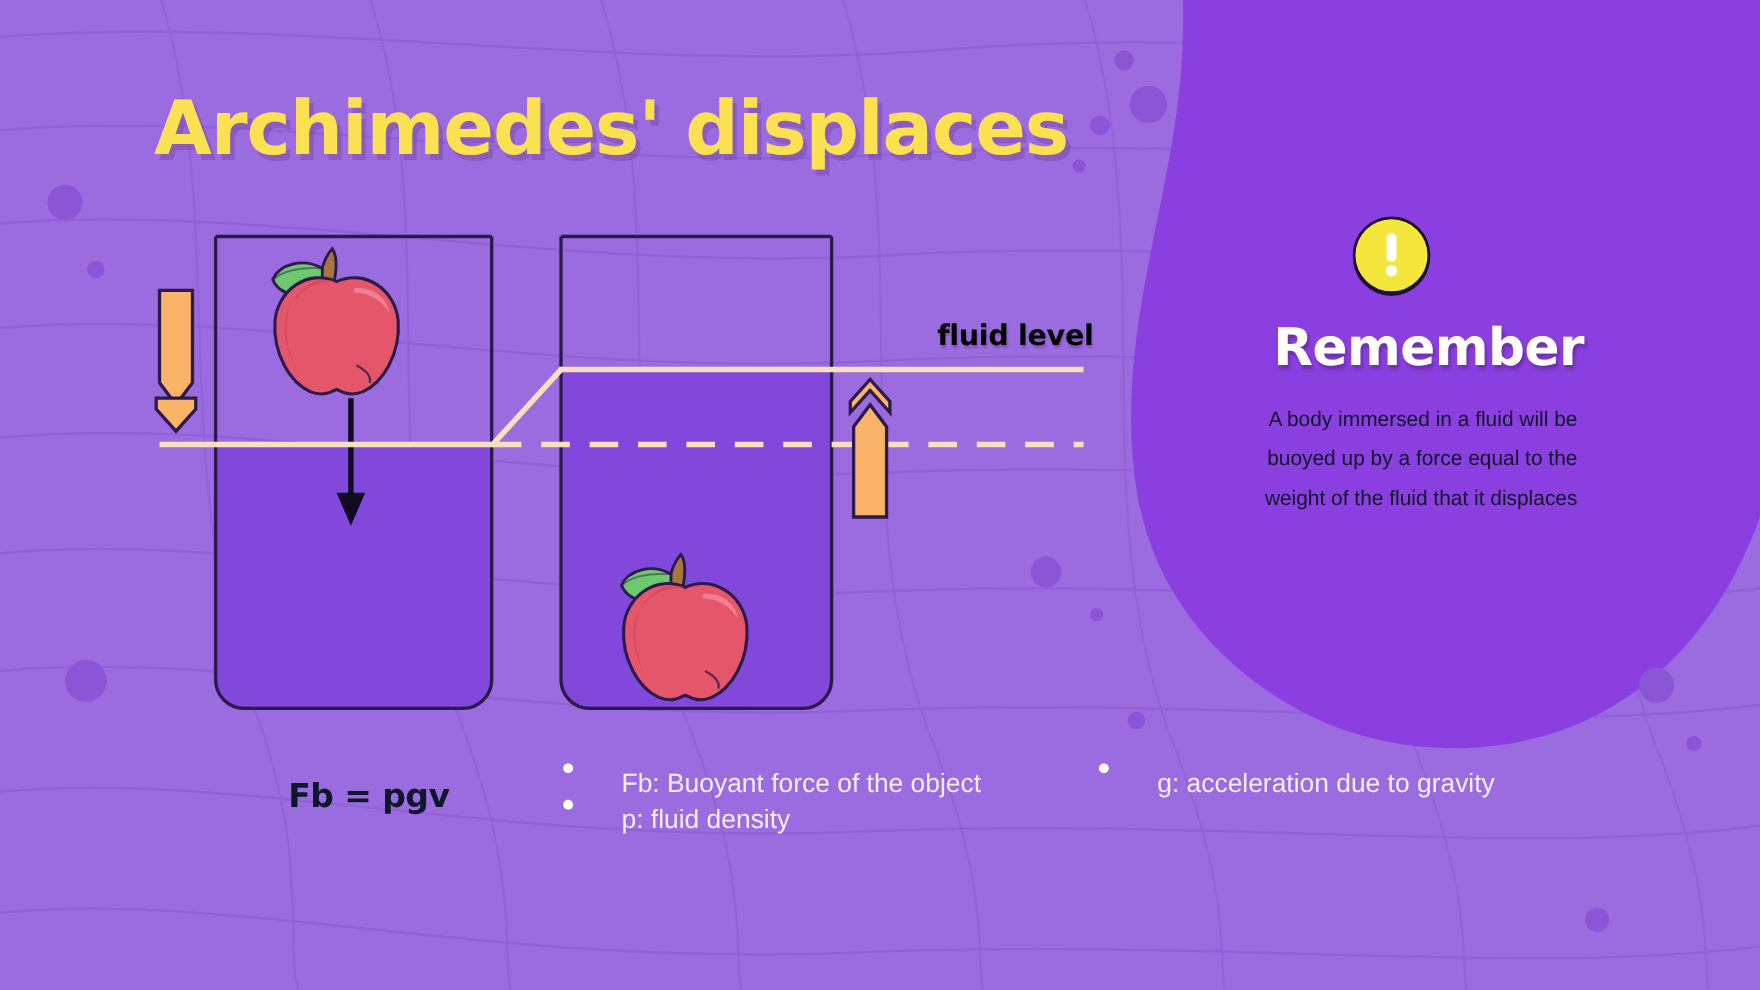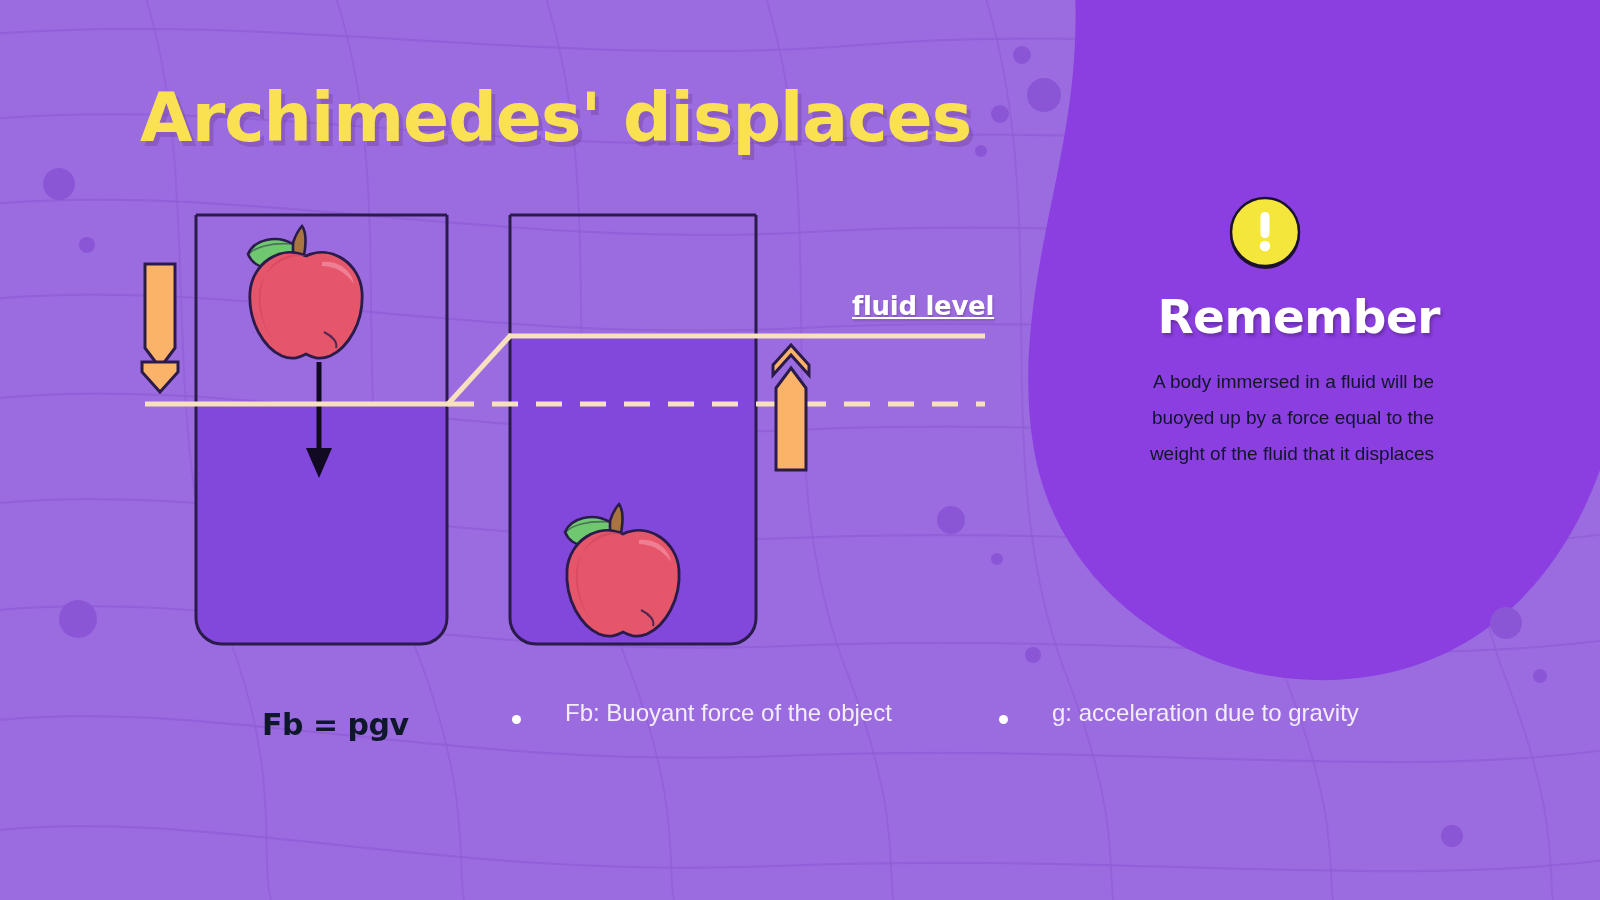--- a/index.html
+++ b/index.html
@@ -48,25 +48,24 @@
   }
 
   
   #fluid-level-label {
     position: absolute;
     left: 852px;
     top: 291px;
     font-family: "DejaVu Sans", sans-serif;
     font-weight: bold;
     font-size: 26px;
-    color: #ffffff;
+    color: #000000;
     letter-spacing: -0.3px;
     white-space: nowrap;
     text-shadow: 1px 2px 2px rgba(80,40,120,.35);
-    text-decoration: underline;
   }
 
   
   #formula {
     position: absolute;
     left: 262px;
     top: 707px;
     font-family: "DejaVu Sans", sans-serif;
     font-weight: bold;
     font-size: 30px;
@@ -78,21 +77,21 @@
   
   .legend-col {
     position: absolute;
     top: 698px;
   }
   #legend-col-1 { left: 512px; width: 470px; }
   #legend-col-2 { left: 999px; width: 470px; }
 
   .legend-item {
     display: flex;
-    align-items: flex-end;
+    align-items: flex-start;
     margin-bottom: 3px;
   }
   .legend-bullet {
     width: 9px; height: 9px;
     border-radius: 50%;
     background: #ffffff;
     flex: 0 0 auto;
     position: relative;
     top: -4px;
   }
@@ -256,20 +255,24 @@
 
   <div id="fluid-level-label">fluid level</div>
 
   <div id="formula">Fb = pgv</div>
 
   <div class="legend-col" id="legend-col-1">
     <div class="legend-item">
       <span class="legend-bullet"></span>
       <span class="legend-text">Fb: Buoyant force of the object</span>
     </div>
+    <div class="legend-item">
+      <span class="legend-bullet"></span>
+      <span class="legend-text">p: fluid density</span>
+    </div>
   </div>
 
   <div class="legend-col" id="legend-col-2">
     <div class="legend-item">
       <span class="legend-bullet"></span>
       <span class="legend-text">g: acceleration due to gravity</span>
     </div>
   </div>
 
   <div id="remember-panel">

